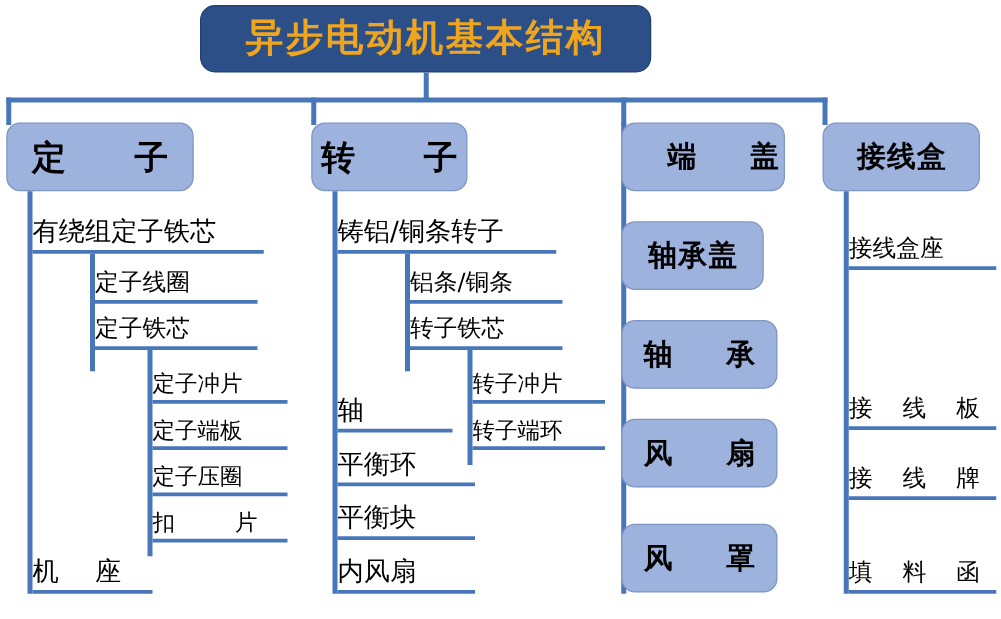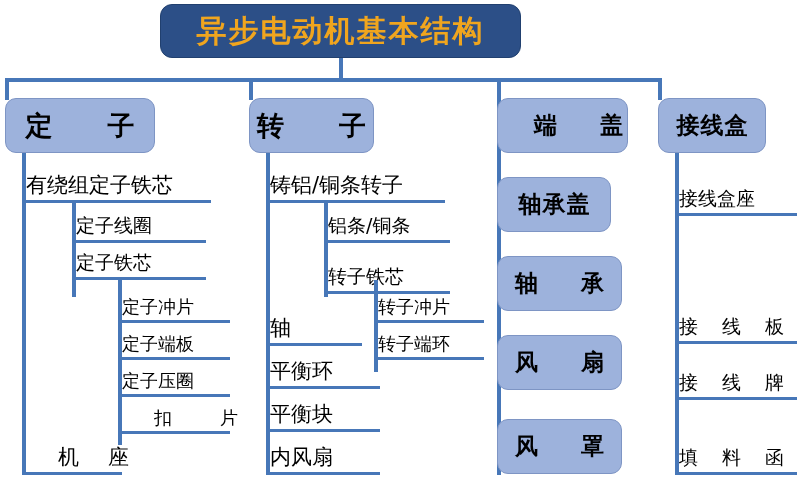--- a/index.html
+++ b/index.html
@@ -79,21 +79,21 @@
     border-bottom: 3px solid #4777B8;
     display: flex;
     align-items: flex-end;
     color: #000000;
     white-space: nowrap;
     padding-bottom: 1px;
   }
   .item.s20 { font-size: 21px; }
   .item.s19 { font-size: 19px; }
   .item.s18 { font-size: 18px; }
-  .item.sp4 { letter-spacing: 4px; padding-left: 32px; }
+  .item.sp4 { letter-spacing: 4px; }
   .item.sp8 { letter-spacing: 9px; }
 </style>
 </head>
 <body>
 
 <div id="canvas">
 
   <div class="title-box">
     <span class="title-text">异步电动机基本结构</span>
   </div>
@@ -127,41 +127,41 @@
 
   <div class="pill big" style="left:249px; top:98px; width:125px; height:55px;">转　子</div>
 
   <div class="vline" style="left:266px; top:153px; height:322px;"></div>
 
   <div class="item s20" style="left:270px; top:170px; width:175px; height:33px;">铸铝/铜条转子</div>
 
   <div class="vline" style="left:324px; top:203px; height:94px;"></div>
 
   <div class="item s19" style="left:328px; top:213px; width:122px; height:30px;">铝条/铜条</div>
-  <div class="item s19" style="left:328px; top:264px; width:122px; height:30px;">转子铁芯</div>
+  <div class="item s19" style="left:328px; top:250px; width:122px; height:30px;">转子铁芯</div>
 
   <div class="vline" style="left:374px; top:280px; height:92px;"></div>
 
   <div class="item s18" style="left:378px; top:293px; width:106px; height:30px;">转子冲片</div>
   <div class="item s18" style="left:378px; top:330px; width:106px; height:30px;">转子端环</div>
 
   <div class="item s20" style="left:270px; top:313px; width:92px; height:33px;">轴</div>
   <div class="item s20" style="left:270px; top:356px; width:110px; height:33px;">平衡环</div>
   <div class="item s20" style="left:270px; top:399px; width:110px; height:33px;">平衡块</div>
   <div class="item s20" style="left:270px; top:442px; width:110px; height:33px;">内风扇</div>
 
   <div class="vline" style="left:497px; top:98px; height:377px;"></div>
 
   <div class="pill med" style="left:497px; top:98px; width:131px; height:55px;padding-left:32px;">端　盖</div>
   <div class="pill tight" style="left:497px; top:177px; width:114px; height:55px;">轴承盖</div>
   <div class="pill med" style="left:497px; top:256px; width:125px; height:55px;">轴　承</div>
   <div class="pill med" style="left:497px; top:335px; width:125px; height:55px;">风　扇</div>
   <div class="pill med" style="left:497px; top:419px; width:125px; height:55px;">风　罩</div>
 
-  <div class="pill tight" style="left:658px; top:98px; width:108px; height:55px;">接线盒</div>
+  <div class="pill tight" style="left:658px; top:98px; width:126px; height:55px;">接线盒</div>
 
   <div class="vline" style="left:675px; top:153px; height:322px;"></div>
 
   <div class="item s19" style="left:679px; top:186px; width:118px; height:30px;">接线盒座</div>
   <div class="item s19 sp8" style="left:679px; top:314px; width:118px; height:30px;">接 线 板</div>
   <div class="item s19 sp8" style="left:679px; top:370px; width:118px; height:30px;">接 线 牌</div>
   <div class="item s19 sp8" style="left:679px; top:443px; width:118px; height:32px;">填 料 函</div>
 
 </div>
 

